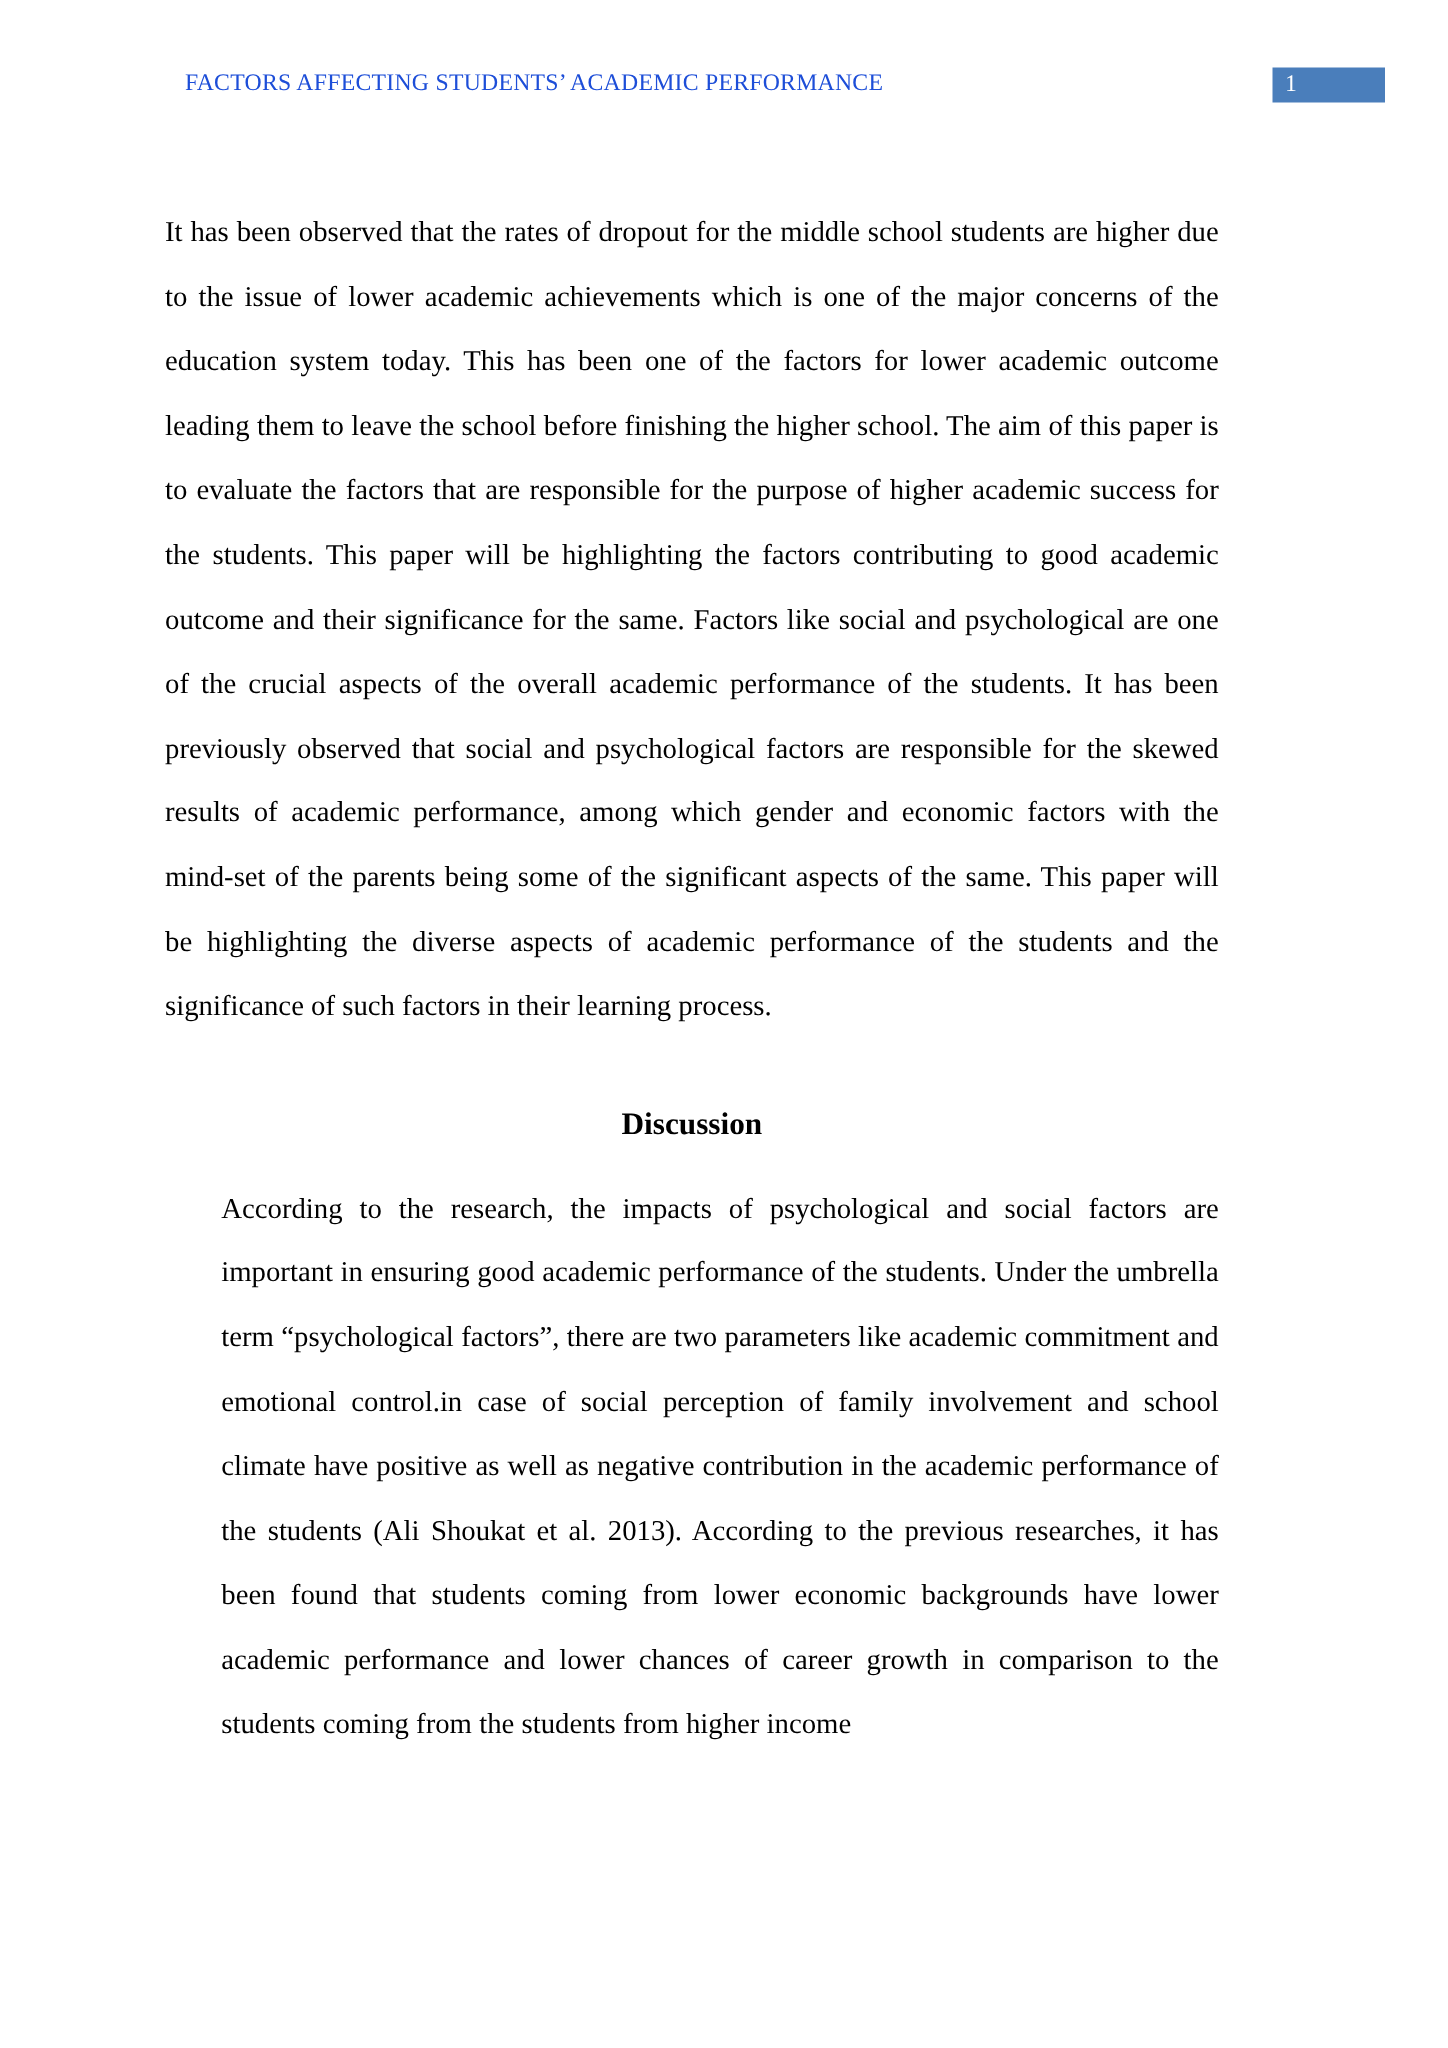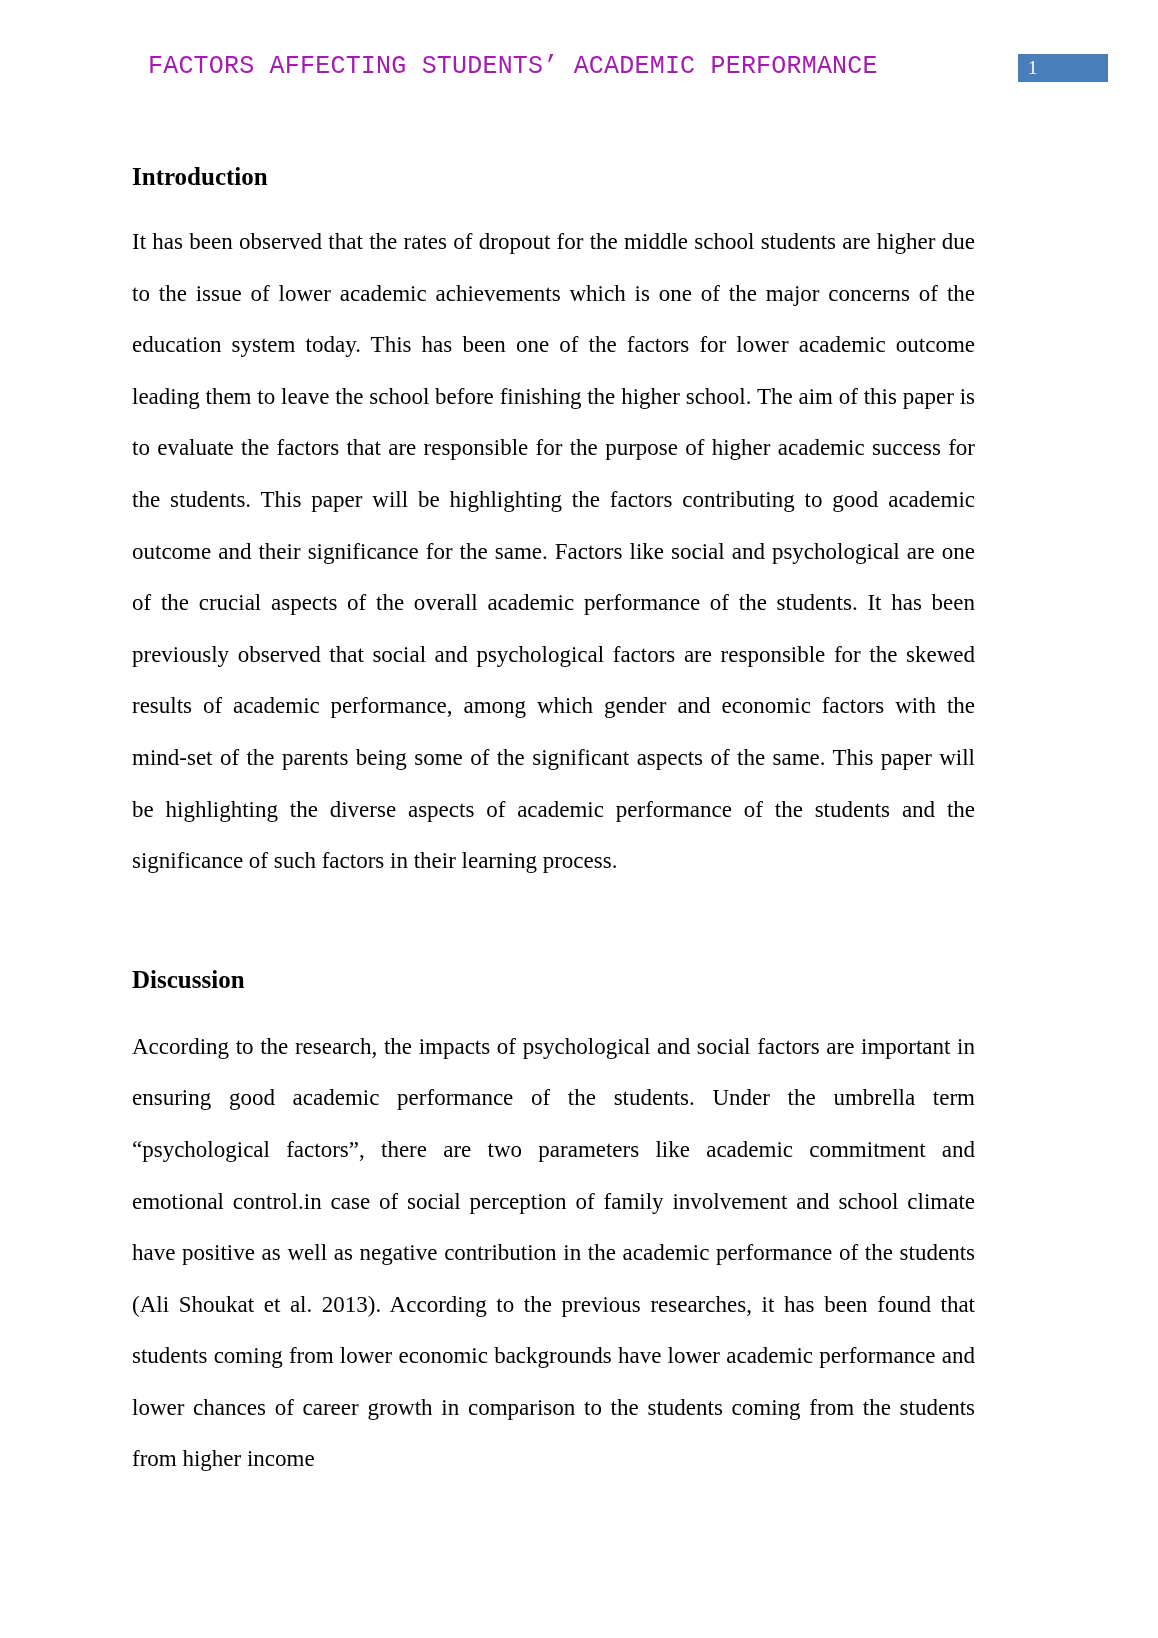--- a/index.html
+++ b/index.html
@@ -28,25 +28,25 @@
     top: 52px;
     left: 148px;
     right: 50px;
     height: 34px;
   }
 
   .header-title {
     position: absolute;
     left: 0;
     top: 0;
-    font-family: Liberation Mono, monospace;
-    font-size: 25px;
+    font-family: Liberation Serif, serif;
+    font-size: 19px;
     line-height: 30px;
     letter-spacing: 0.2px;
-    color: #a21caf;
+    color: #1d4ed8;
     white-space: nowrap;
   }
 
   .page-number-box {
     position: absolute;
     left: 870px;
     top: 2px;
     width: 90px;
     height: 28px;
     background: #4A7EBB;
@@ -74,55 +74,56 @@
   .section-heading {
     font-family: "Liberation Serif", "DejaVu Serif", serif;
     font-weight: bold;
     font-size: 25px;
     line-height: 34px;
     margin: 0 0 22px 0;
     color: #000000;
   }
 
   .section-heading.second {
-    margin-top: 76px;
+    margin-top: 52px;
     margin-bottom: 24px;
+    text-align: center;
   }
 
   .body-paragraph {
     font-family: "Liberation Serif", "DejaVu Serif", serif;
     font-size: 23px;
     line-height: 51.6px;
     text-align: justify;
     text-justify: inter-word;
     margin: 0;
     color: #000000;
     hyphens: none;
   }
 
   .body-paragraph.truncated {
     
     margin-bottom: 0;
+    margin-left: 45px;
   }
 </style>
 </head>
 <body>
 
 <div class="page">
 
   <div class="page-header">
     <div class="header-title">FACTORS AFFECTING STUDENTS’ ACADEMIC PERFORMANCE</div>
     <div class="page-number-box">
       <span class="page-number">1</span>
     </div>
   </div>
 
   <div class="content">
 
-    <h2 class="section-heading">Introduction</h2>
 
     <p class="body-paragraph"> It has been observed that the rates of dropout for the middle school students are higher due to the issue of lower academic achievements which is one of the major concerns of the education system today. This has been one of the factors for lower academic outcome leading them to leave the school before finishing the higher school. The aim of this paper is to evaluate the factors that are responsible for the purpose of higher academic success for the students. This paper will be highlighting the factors contributing to good academic outcome and their significance for the same. Factors like social and psychological are one of the crucial aspects of the overall academic performance of the students. It has been previously observed that social and psychological factors are responsible for the skewed results of academic performance, among which gender and economic factors with the mind-set of the parents being some of the significant aspects of the same. This paper will be highlighting the diverse aspects of academic performance of the students and the significance of such factors in their learning process.</p>
 
     <h2 class="section-heading second">Discussion</h2>
 
     <p class="body-paragraph truncated">According to the research, the impacts of psychological and social factors are important in ensuring good academic performance of the students. Under the umbrella term “psychological factors”, there are two parameters like academic commitment and emotional control.in case of social perception of family involvement and school climate have positive as well as negative contribution in the academic performance of the students (Ali Shoukat et al. 2013). According to the previous researches, it has been found that students coming from lower economic backgrounds have lower academic performance and lower chances of career growth in comparison to the students coming from the students from higher income</p>
 
   </div>
 
 </div>

